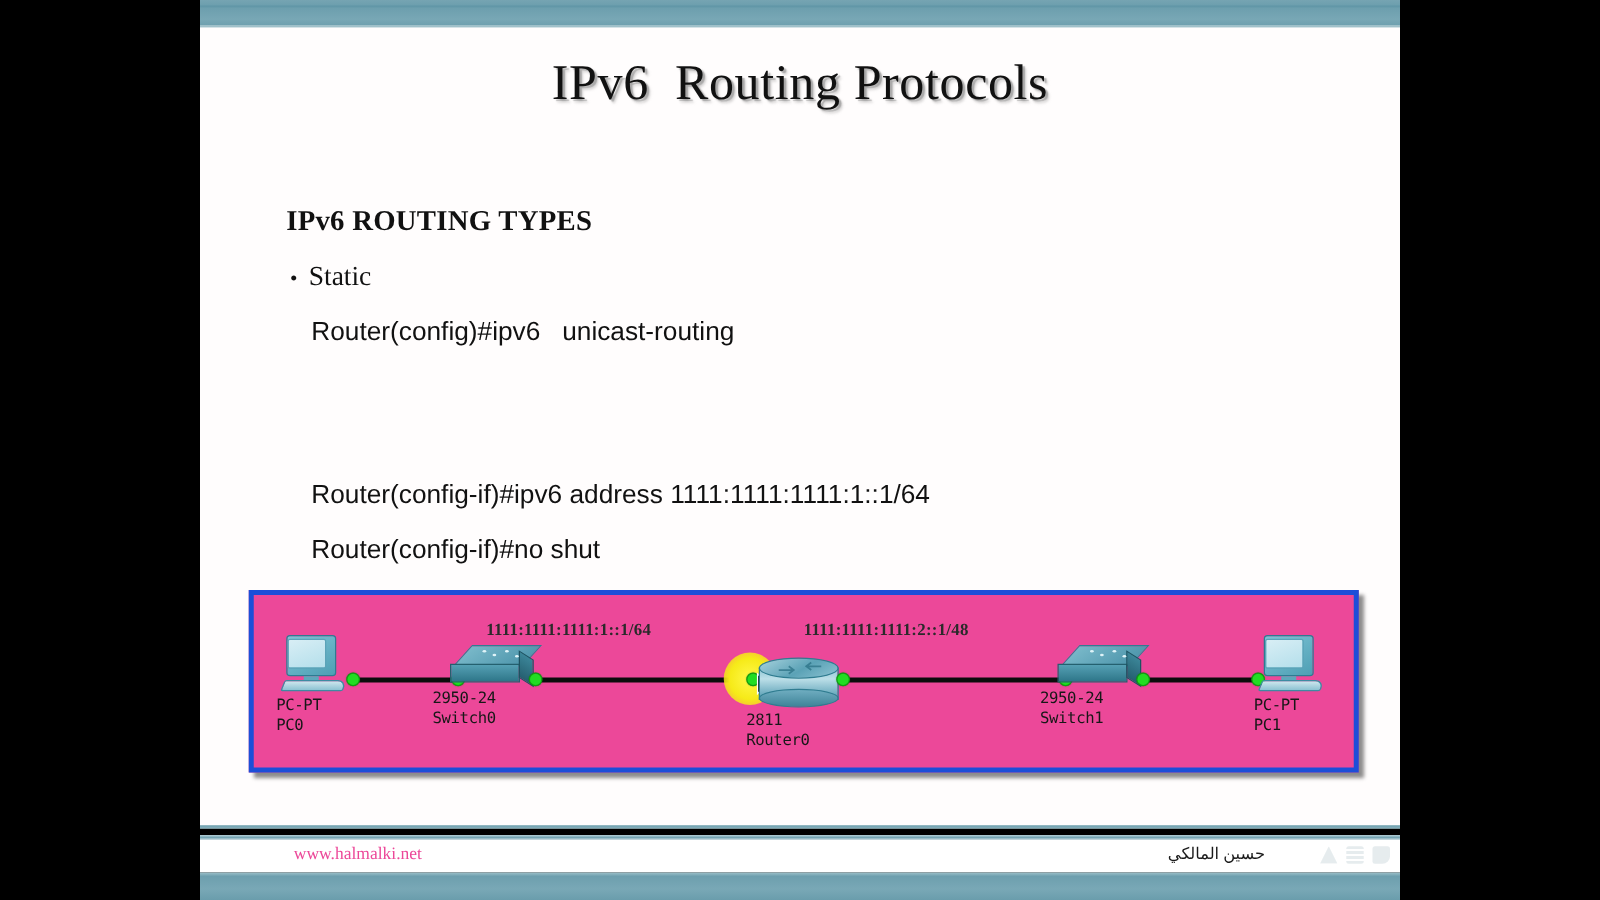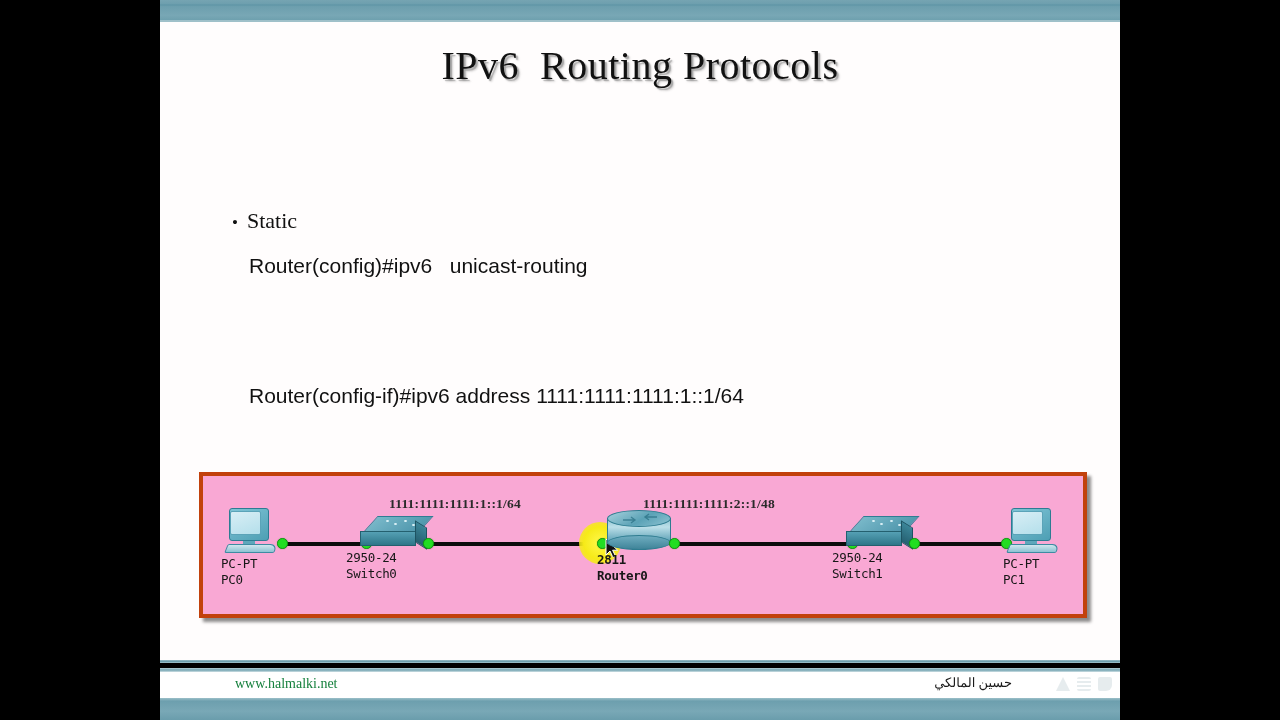--- a/index.html
+++ b/index.html
@@ -74,22 +74,22 @@
   .cmd.l0 { top:232px; }
   .cmd.l1 { top:275px; }
   .cmd.l2 { top:318px; }
   .cmd.l3 { top:362px; }
   .cmd.l4 { top:406px; }
 
   
   .diagram {
     position:absolute; left:39px; top:450px;
     width:888px; height:146px;
-    background:#f9a8d4;
-    border:4px solid #c2410c;
+    background:#ec4899;
+    border:4px solid #1d4ed8;
     box-shadow:4px 4px 3px rgba(0,0,0,.45);
   }
   .topology { position:absolute; inset:0; }
 
   .wire {
     position:absolute; height:4px; background:#0c0c0c; top:66px;
   }
   .port {
     position:absolute; width:11px; height:11px; border-radius:50%;
     background:#22dd22; border:1px solid #119d11; top:62px;
@@ -197,21 +197,21 @@
   .rule-b { top:668px; height:4px;
     background:linear-gradient(to bottom,#b5cfd6,#74a4b2 50%,#cfe0e5); }
 
   .footer-strip{
     position:absolute; left:0; top:672px; width:960px; height:26px;
     background:#ffffff;
   }
   .footer-site{
     position:absolute; left:75px; top:4px;
     font-family:"Liberation Serif", serif;
-    font-size:14px; color:#15803d;
+    font-size:14px; color:#ec4899;
   }
   .footer-author{
     position:absolute; right:108px; top:3px;
     font-family:Liberation Serif, serif;
     font-size:13px; color:#1a1a1a; direction:rtl;
   }
   .footer-ghosts{
     position:absolute; right:8px; top:5px;
     display:flex; gap:7px; align-items:center; opacity:.12;
   }
@@ -230,28 +230,30 @@
 <body>
 
 <div id="slide-area">
 
   <div class="band-top"></div>
 
   <div class="canvas">
 
     <div class="slide-title">IPv6  Routing Protocols</div>
 
+    <div class="section-heading">IPv6 ROUTING TYPES</div>
 
     <div class="bullet-row">
       <span class="bullet-dot">•</span>
       <span>Static</span>
     </div>
 
     <div class="cmd l0">Router(config)#ipv6   unicast-routing</div>
     <div class="cmd l3">Router(config-if)#ipv6 address 1111:1111:1111:1::1/64</div>
+    <div class="cmd l4">Router(config-if)#no shut</div>
 
     <div class="diagram">
       <div class="topology">
 
         <div class="wire" style="left:78px;  width:86px;"></div>
         <div class="wire" style="left:226px; width:174px;"></div>
         <div class="wire" style="left:472px; width:178px;"></div>
         <div class="wire" style="left:712px; width:92px;"></div>
 
         <div class="ip-label" style="left:186px; top:20px;">1111:1111:1111:1::1/64</div>
@@ -284,21 +286,21 @@
           <div class="label">Switch0</div>
         </div>
         <div class="port" style="left:220px;"></div>
 
         <div class="highlight-blob" style="left:376px; top:46px;"></div>
         <div class="port" style="left:394px;"></div>
         <svg class="cursor-arrow" style="left:402px; top:62px;" viewBox="0 0 14 20">
           <path d="M1,1 L1,17 L5,13 L7.8,19 L10.4,17.9 L7.6,12.2 L12.6,12.2 Z" fill="#111" stroke="#fff" stroke-width="1"></path>
         </svg>
 
-        <div class="node" style="left:394px; top:34px; width:86px;font-weight:bold;">
+        <div class="node" style="left:394px; top:50px; width:86px;">
           <div class="router-icon">
             <div class="cyl-body"></div>
             <div class="cyl-bottom"></div>
             <div class="cyl-top"></div>
             <svg class="arrow-mark" viewBox="0 0 38 11">
               <path d="M2,7 L14,7 M10,4 L14,7 L10,10" stroke="#2c7286" stroke-width="1.4" fill="none"></path>
               <path d="M36,4 L24,4 M28,1 L24,4 L28,7" stroke="#2c7286" stroke-width="1.4" fill="none"></path>
             </svg>
           </div>
           <div class="label">2811</div>

